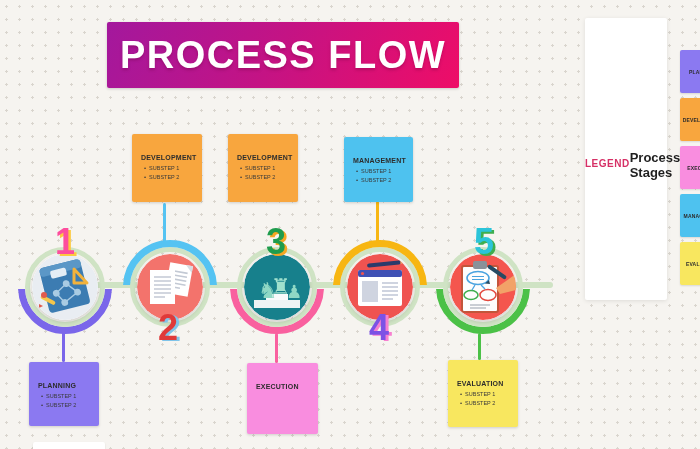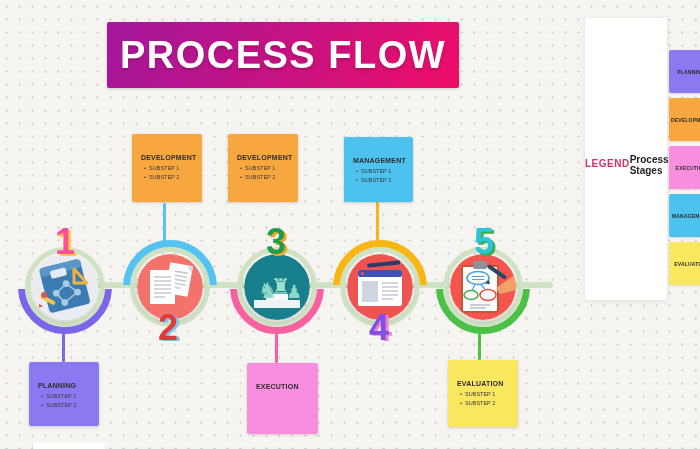--- a/index.html
+++ b/index.html
@@ -21,21 +21,21 @@
     margin:0;color:#ffffff;font-size:38px;font-weight:800;letter-spacing:1.5px;
     text-shadow:0 2px 3px rgba(110,0,60,.35);white-space:nowrap;
   }
   
   .legend{
     position:absolute;left:585px;top:18px;width:82px;height:282px;
     background:#ffffff;border-radius:2px;box-shadow:0 1px 4px rgba(0,0,0,.10);
     display:flex;align-items:center;padding-top:8px;box-sizing:border-box;
   }
   .legend-heading{font-size:10px;font-weight:bold;color:#d63066;letter-spacing:.5px;}
-  .legend-sub{font-size:10px;font-weight:bold;color:#1f1f1f;margin-top:3px;}
+  .legend-sub{font-size:13px;font-weight:bold;color:#1f1f1f;margin-top:3px;}
   .legend-items{display:flex;flex-direction:column;gap:5px;margin-top:9px;}
   .legend-square{
     width:45px;height:43px;border-radius:2px;display:flex;align-items:center;justify-content:center;
     box-shadow:0 1px 2px rgba(0,0,0,.12);
   }
   .legend-square span{font-size:5px;font-weight:bold;color:#2c2c2c;letter-spacing:.2px;}
   .sq-planning{background:#8b79f1;} .sq-development{background:#f8a63e;}
   .sq-execution{background:#f98ddf;} .sq-management{background:#4ec2ef;}
   .sq-evaluation{background:#f8e75f;}
   

